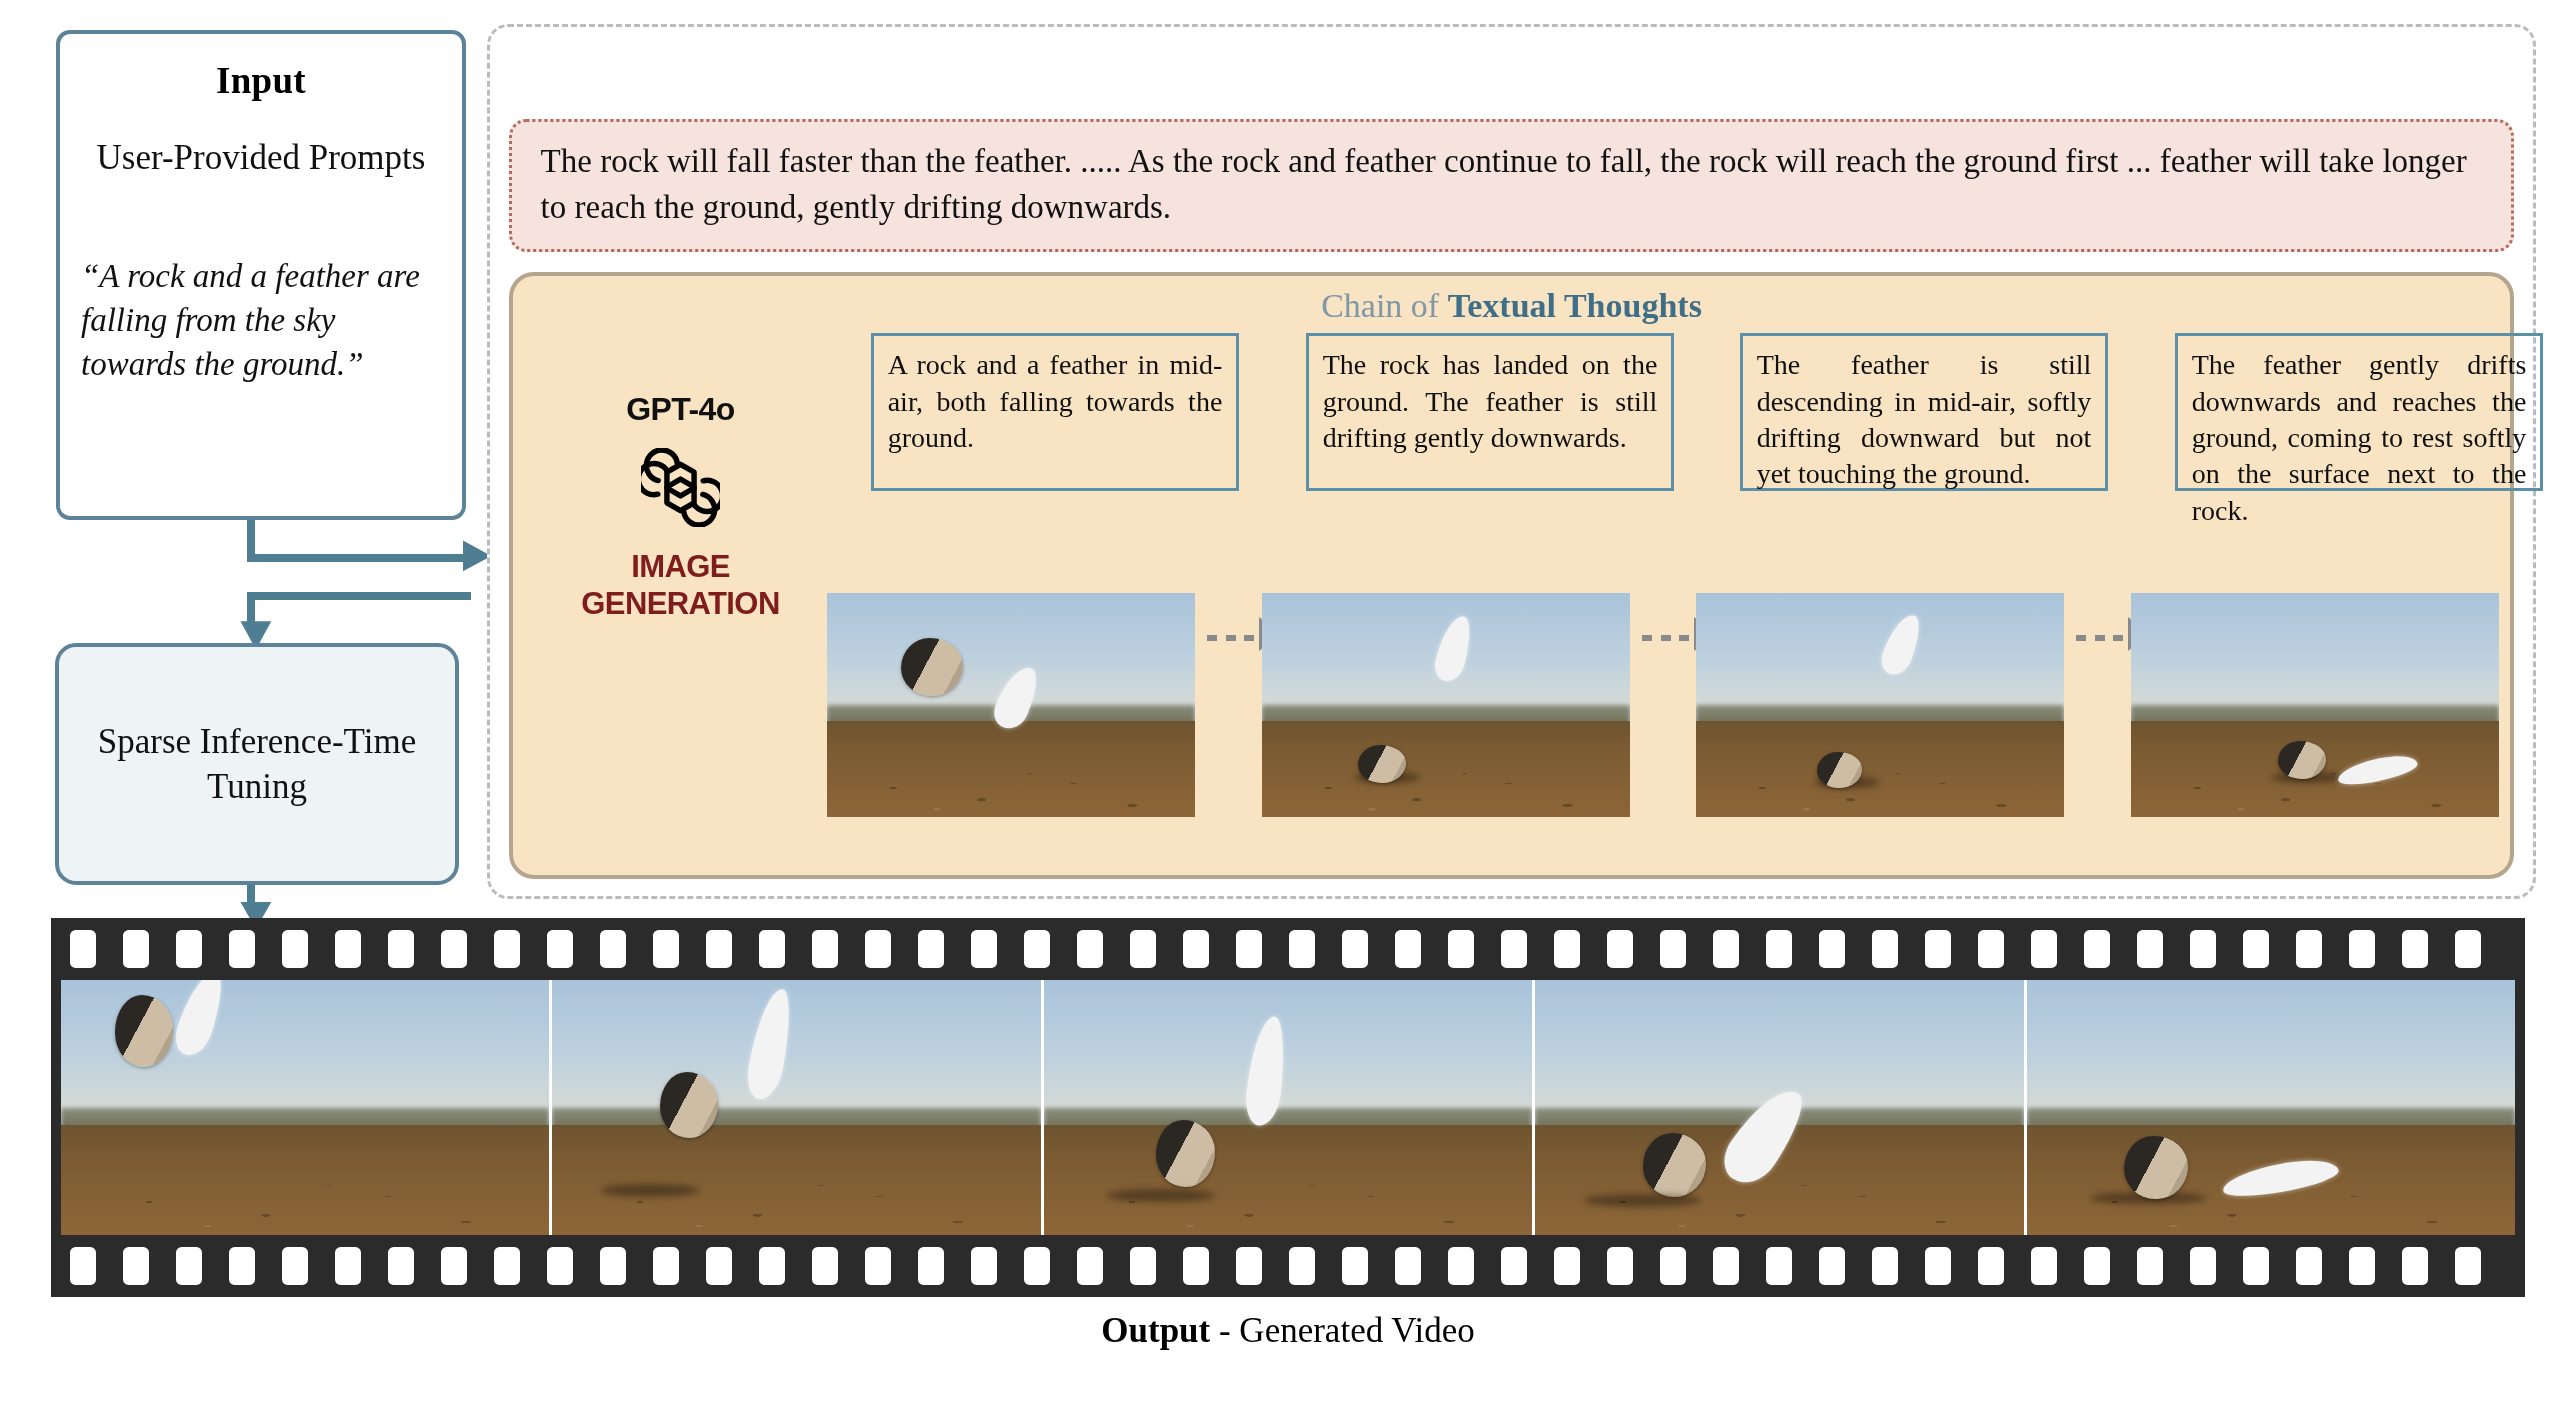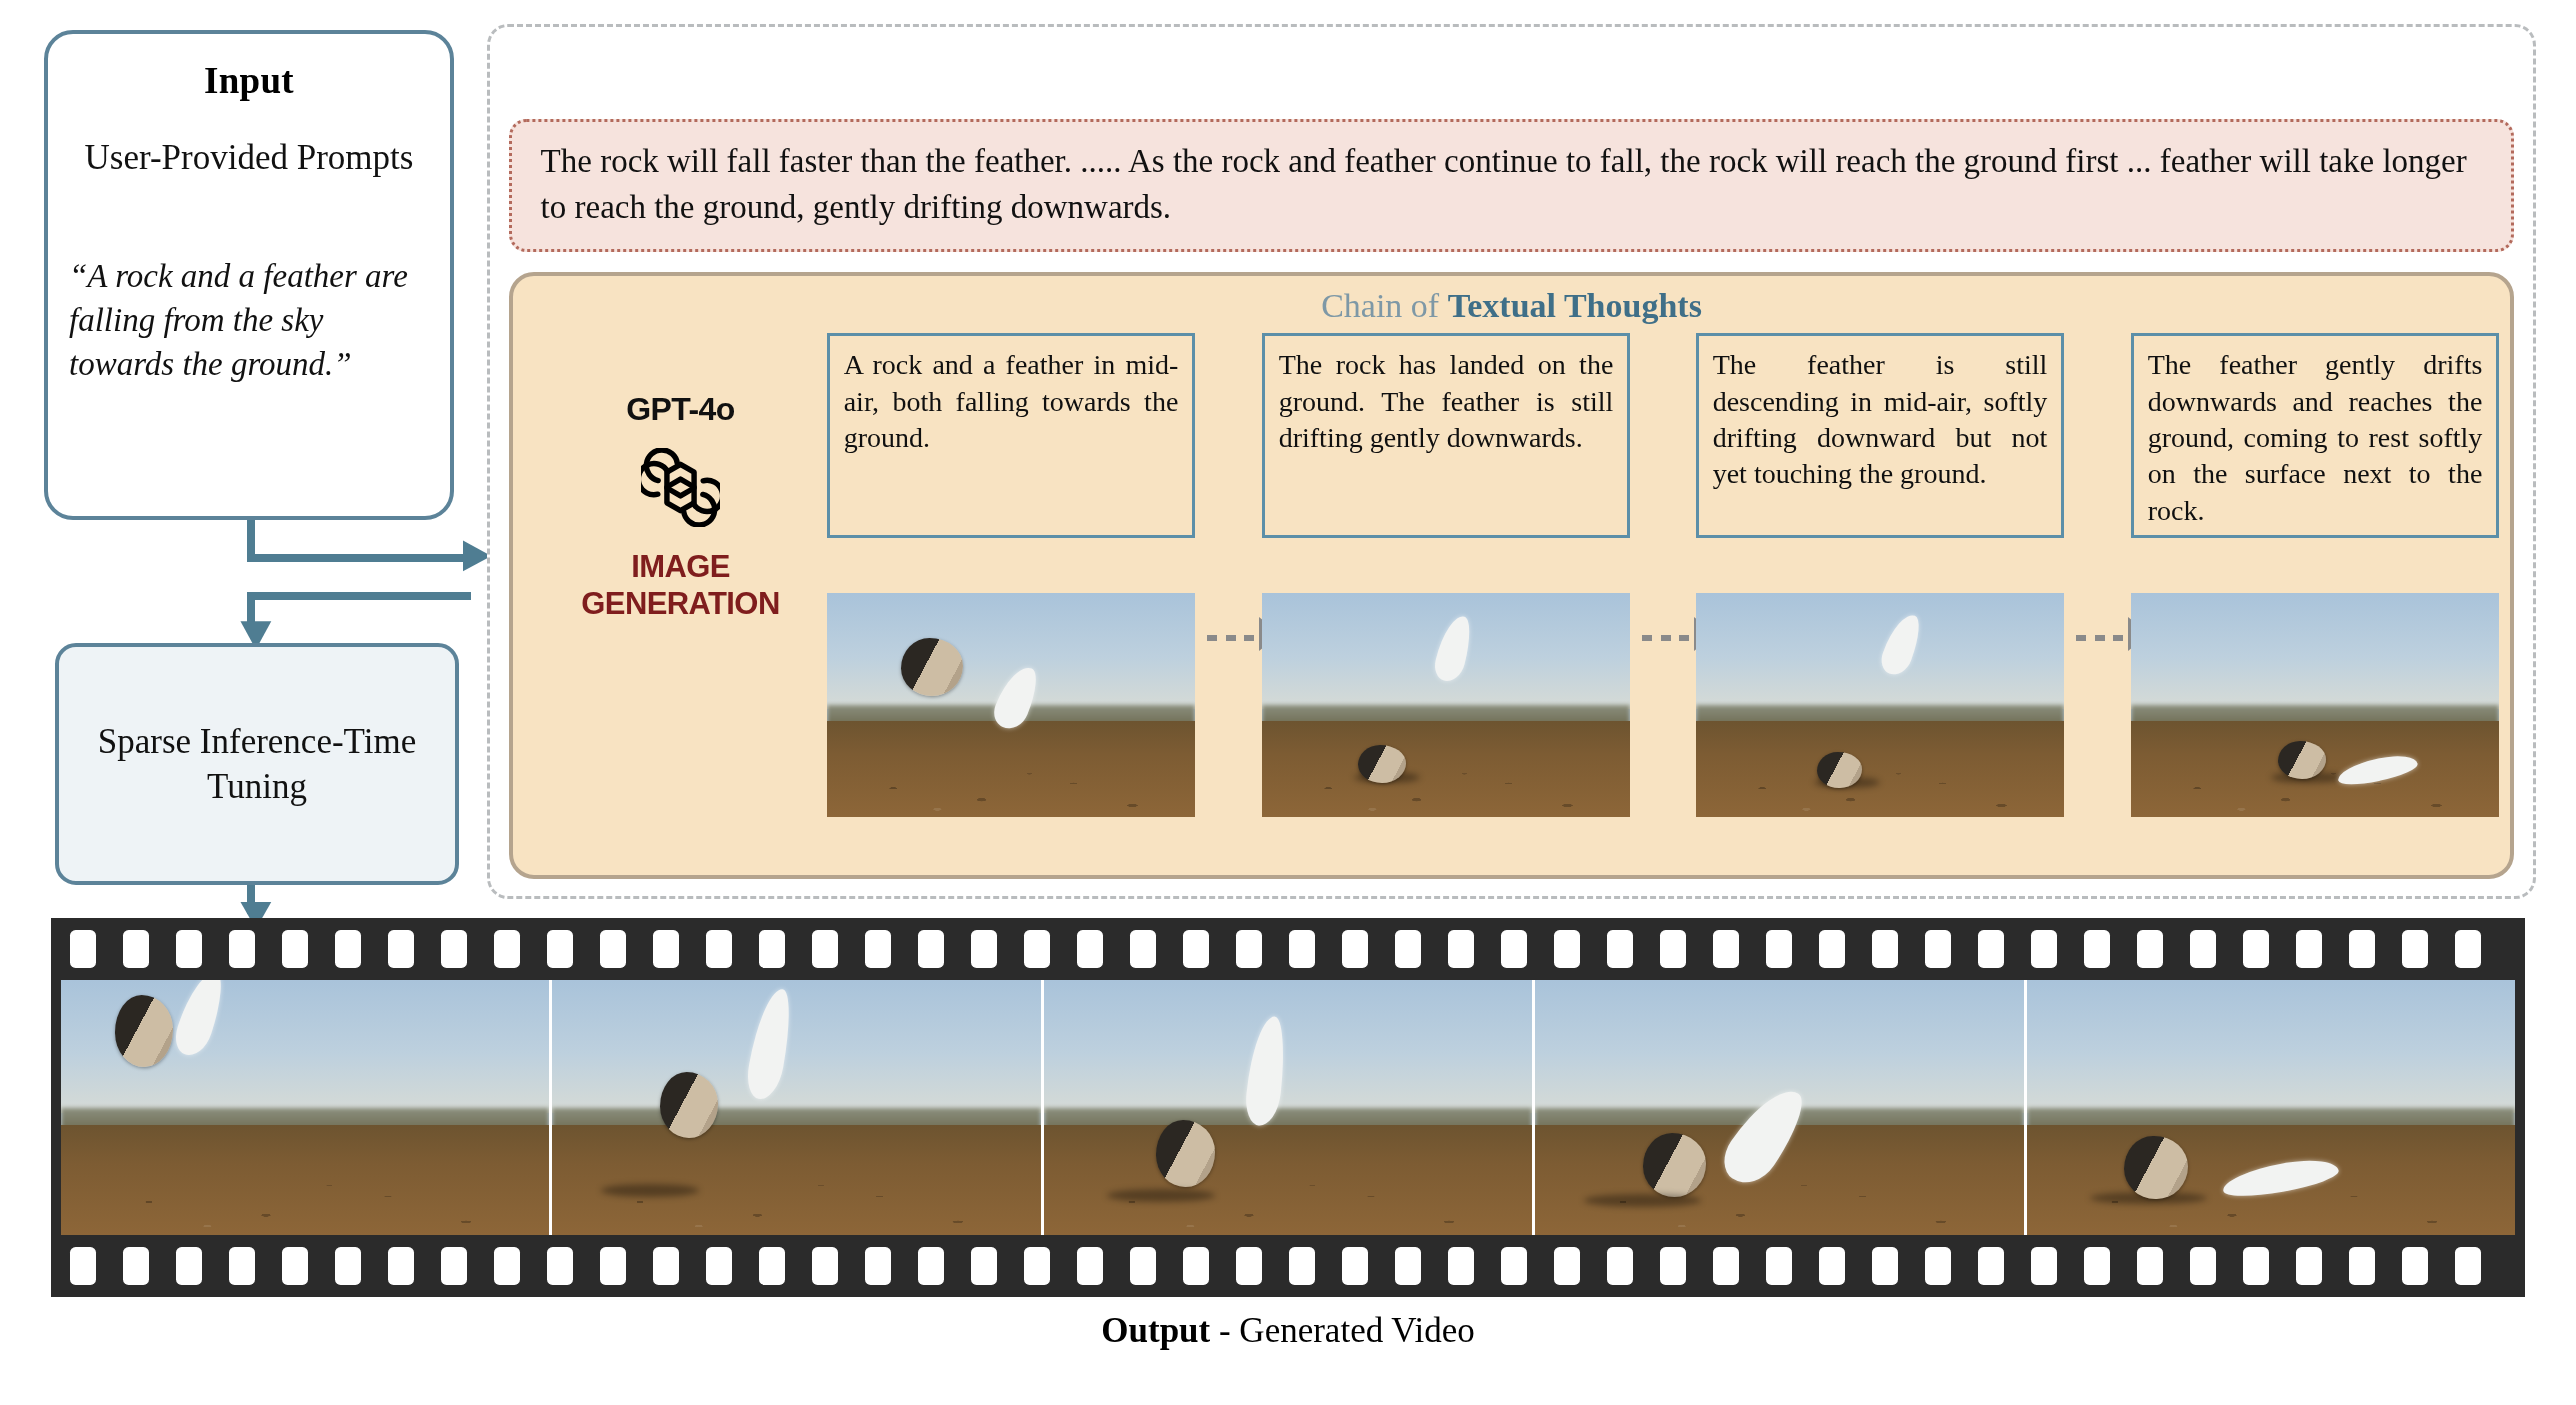--- a/index.html
+++ b/index.html
@@ -6,23 +6,23 @@
   html, body {
     width: 2576px; height: 1406px;
     background: #ffffff;
     font-family: "Liberation Sans", sans-serif;
     overflow: hidden;
   }
   #root { position: relative; width: 2576px; height: 1406px; }
 
   
   .input-box {
-    position: absolute; left: 44px; top: 30px;
+    position: absolute; left: 56px; top: 30px;
     width: 410px; height: 490px;
-    border: 4.3px solid #5c8399; border-radius: 29px;
+    border: 4.3px solid #5c8399; border-radius: 14px;
     background: #ffffff;
     display: flex; flex-direction: column; align-items: center;
     padding: 18.6px 21px 0 21px;
   }
   .input-title {
     font-family: "Liberation Serif", serif;
     font-weight: bold; font-size: 37px; color: #000;
     letter-spacing: 0.3px; margin-top: 6.2px;
   }
   .input-sub {
@@ -108,23 +108,24 @@
   .gpt-task {
     font-family: "Liberation Sans", sans-serif;
     font-size: 31px; color: #7f1d1d; line-height: 1.2; letter-spacing: -0.6px;
   }
 
   .steps { position: absolute; left: 314px; top: 57px; width: 1670px; height: 515px; }
   .step {
     position: absolute; top: 0; width: 368px; height: 515px;
   }
   .step .tbox {
-    width: 100%; height: 205px;
+    width: 100%; height: 158px;
     border: 3.1px solid #5c8fa8; background: transparent;
     padding: 11.2px 13.7px 0 13.7px;
+    margin-left: 44px;
   }
   .step .ttext {
     font-family: "Liberation Serif", serif;
     font-size: 28px; color: #101010; line-height: 1.30;
     text-align: justify; text-align-last: left;
   }
   .step .thumb {
     position: absolute; bottom: 31px; left: 0;
     width: 100%; height: 224px;
     border: 0; overflow: hidden; position: absolute;

